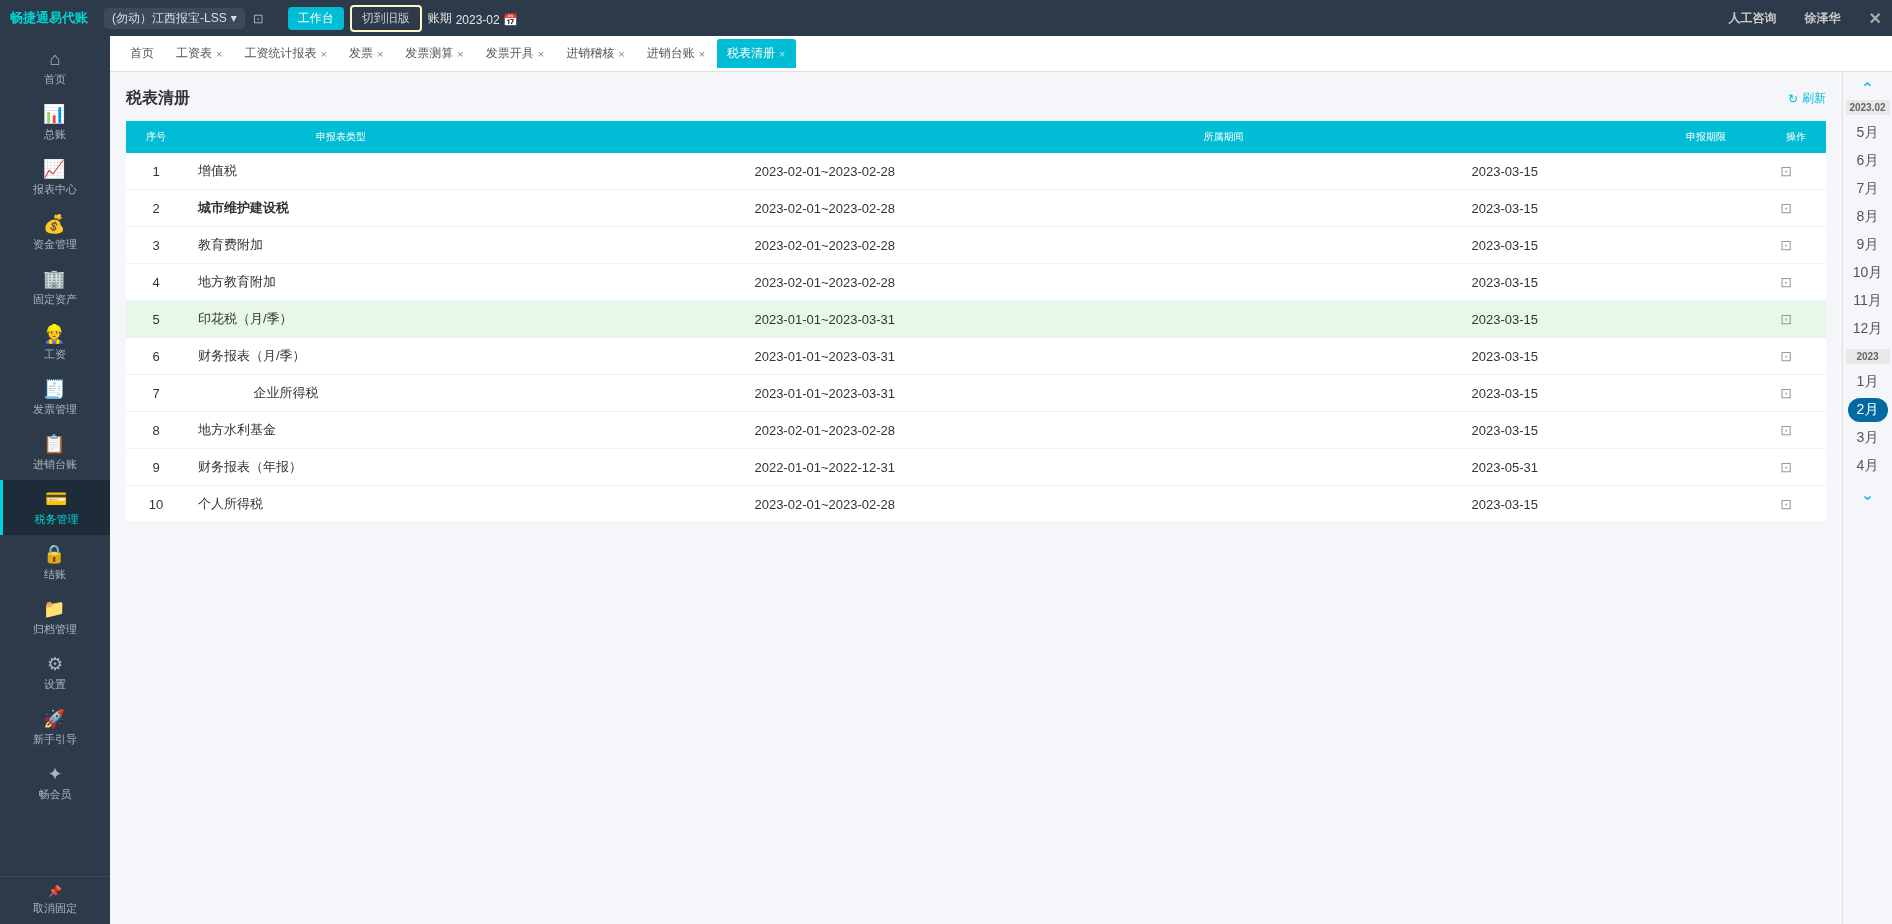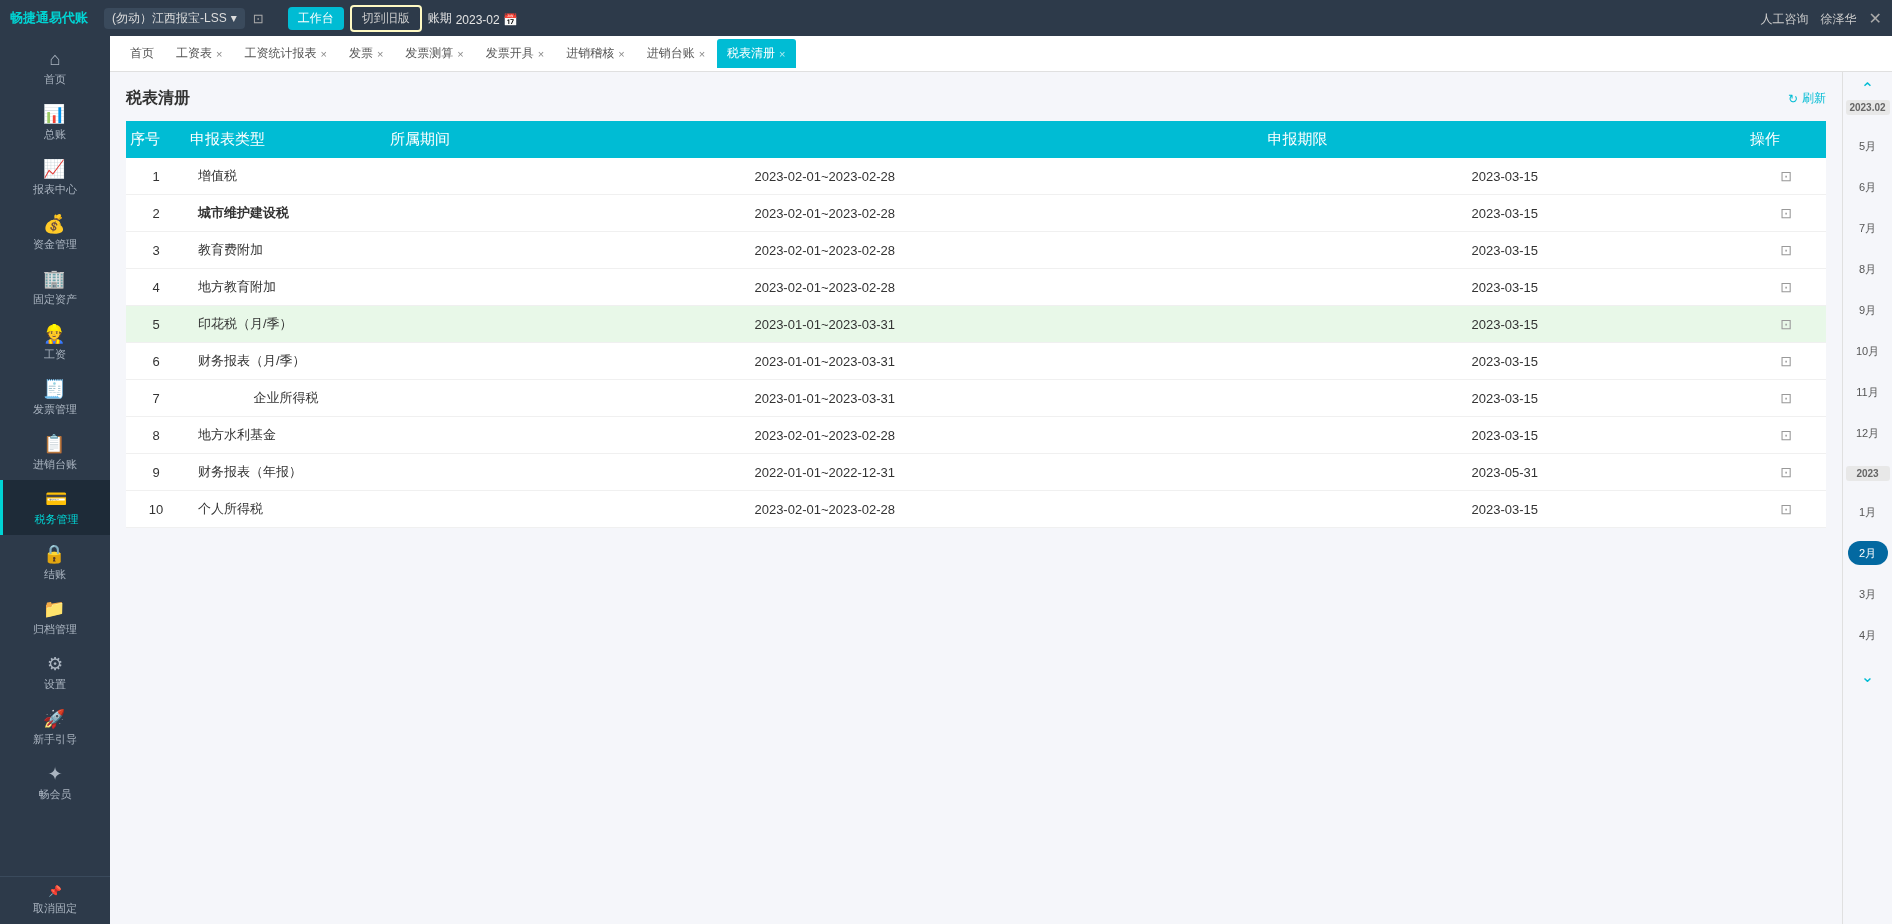--- a/index.html
+++ b/index.html
@@ -60,24 +60,25 @@
     .period-info {
       color: #e5e5e5;
       font-size: 12px;
       display: flex;
       align-items: flex-end;
       gap: 4px;
     }
     .top-bar-right {
       margin-left: auto;
       display: flex;
-      align-items: flex-end;
-      gap: 12px;
+      align-items: center;
+      gap: 28px;
       color: #ccc;
       font-size: 12px;
+      font-weight: bold;
     }
     .close-btn {
       color: #aaa;
       cursor: pointer;
       font-size: 16px;
     }
 
     
     .main-layout {
       display: flex;
@@ -204,23 +205,23 @@
     .data-table {
       width: 100%;
       border-collapse: collapse;
       background: white;
     }
     .data-table thead tr {
       background: #00bcd4;
       color: white;
     }
     .data-table thead th {
-      padding: 9px 4px;
-      text-align: left;
-      font-size: 15px;
+      padding: 9px 20px;
+      text-align: right;
+      font-size: 10px;
       font-weight: normal;
     }
     .data-table tbody tr {
       border-bottom: 1px solid #f0f0f0;
     }
     .data-table tbody tr.highlighted { background: #e8f8e8; }
     .data-table tbody td {
       padding: 9px 12px;
       text-align: center;
       font-size: 13px;
@@ -255,25 +256,25 @@
       margin-bottom: 2px;
       width: 44px;
       font-weight: bold;
     }
     .period-month-item {
       width: 40px;
       height: 24px;
       display: flex;
       align-items: center;
       justify-content: center;
-      font-size: 11px;
+      font-size: 14px;
       color: #555;
       cursor: pointer;
       border-radius: 3px;
-      margin: 17px 0;
+      margin: 4px 0;
     }
     .period-month-item.active {
       background: #0369a1;
       color: white;
       border-radius: 12px;
     }
     .period-chevron {
       width: 24px;
       height: 24px;
       display: flex;

